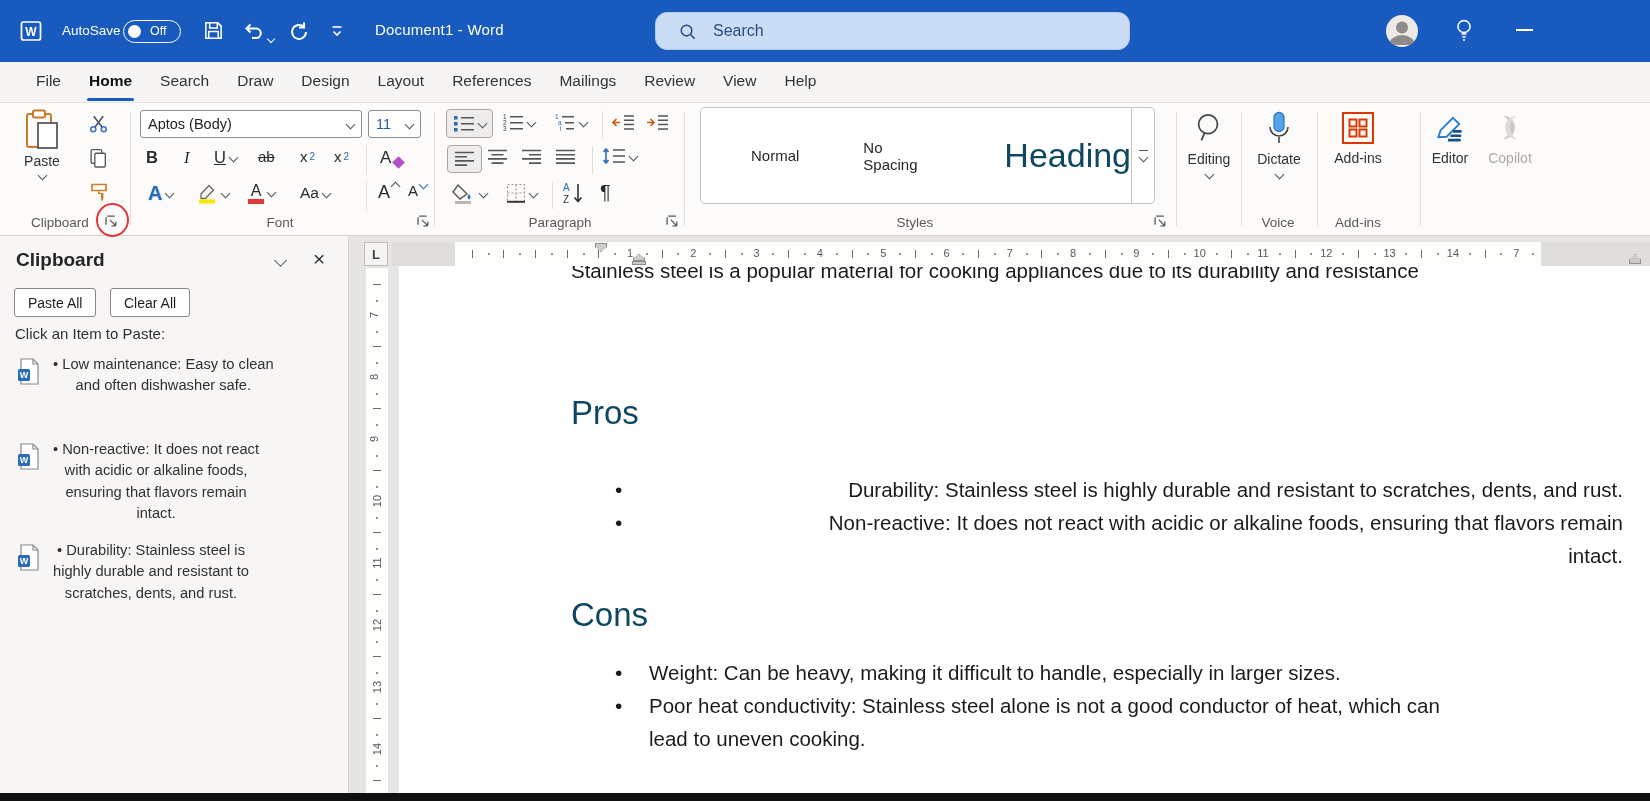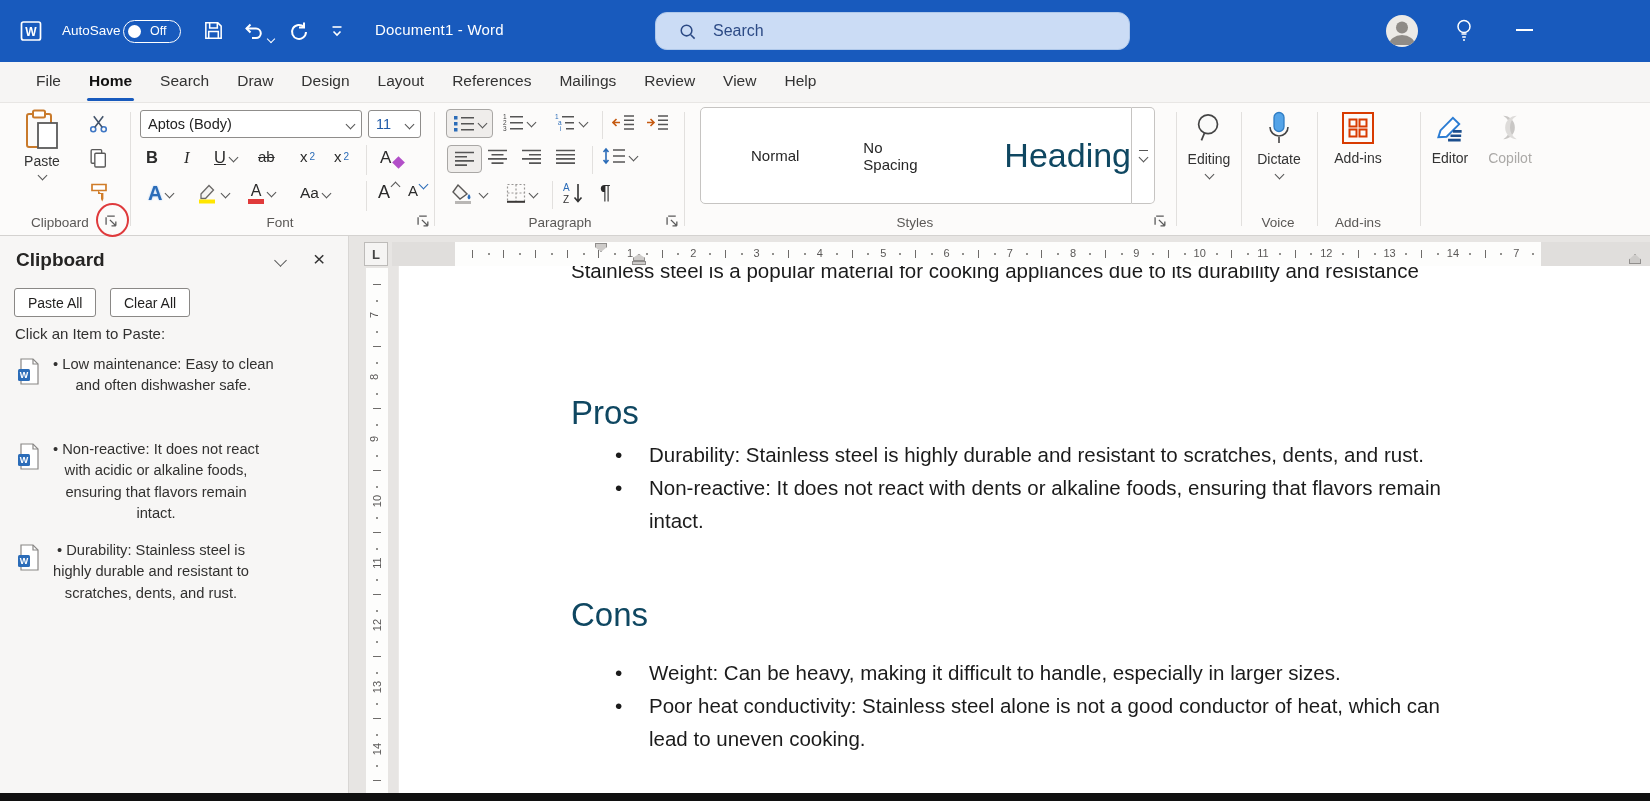--- a/index.html
+++ b/index.html
@@ -560,26 +560,26 @@
       </div>
 </div>
 
 <div id="docbg"></div>
 <div id="page">
   <div id="intro">
         <div>Stainless steel is a popular material for cooking appliances due to its durability and resistance</div>
       </div>
   <div id="doc-sections">
         <div class="doc-heading" style="top: 128px;">Pros</div>
-        <ul class="doc-list" style="top: 172px;">
+        <ul class="doc-list" style="top: 207px; text-align: right;">
           <li>
             <div>Durability: Stainless steel is highly durable and resistant to scratches, dents, and rust.</div>
           </li>
           <li>
-            <div>Non-reactive: It does not react with dents or alkaline foods, ensuring that flavors remain</div>
+            <div>Non-reactive: It does not react with acidic or alkaline foods, ensuring that flavors remain</div>
             <div>intact.</div>
           </li>
         </ul>
         <div class="doc-heading" style="top: 330px;">Cons</div>
         <ul class="doc-list" style="top: 390px;">
           <li>
             <div>Weight: Can be heavy, making it difficult to handle, especially in larger sizes.</div>
           </li>
           <li>
             <div>Poor heat conductivity: Stainless steel alone is not a good conductor of heat, which can</div>

